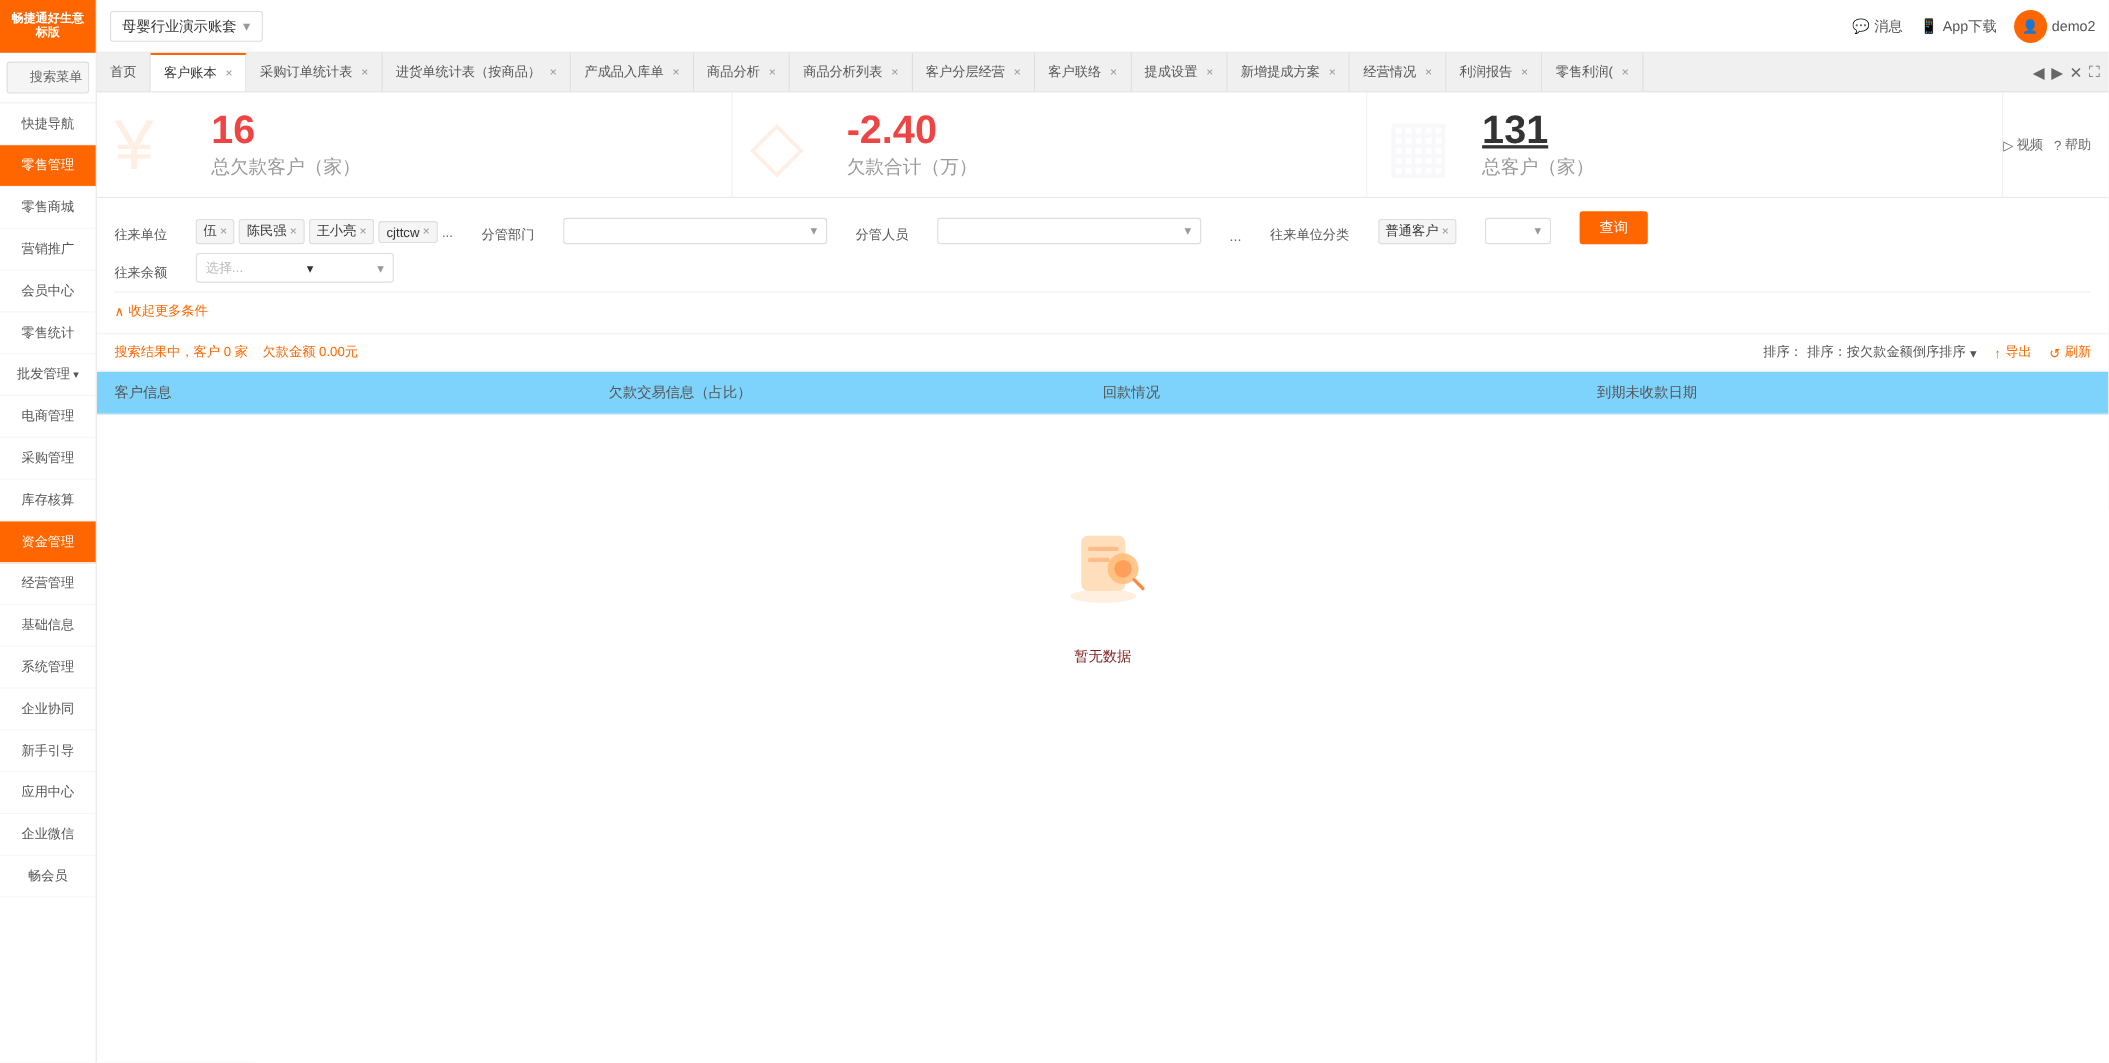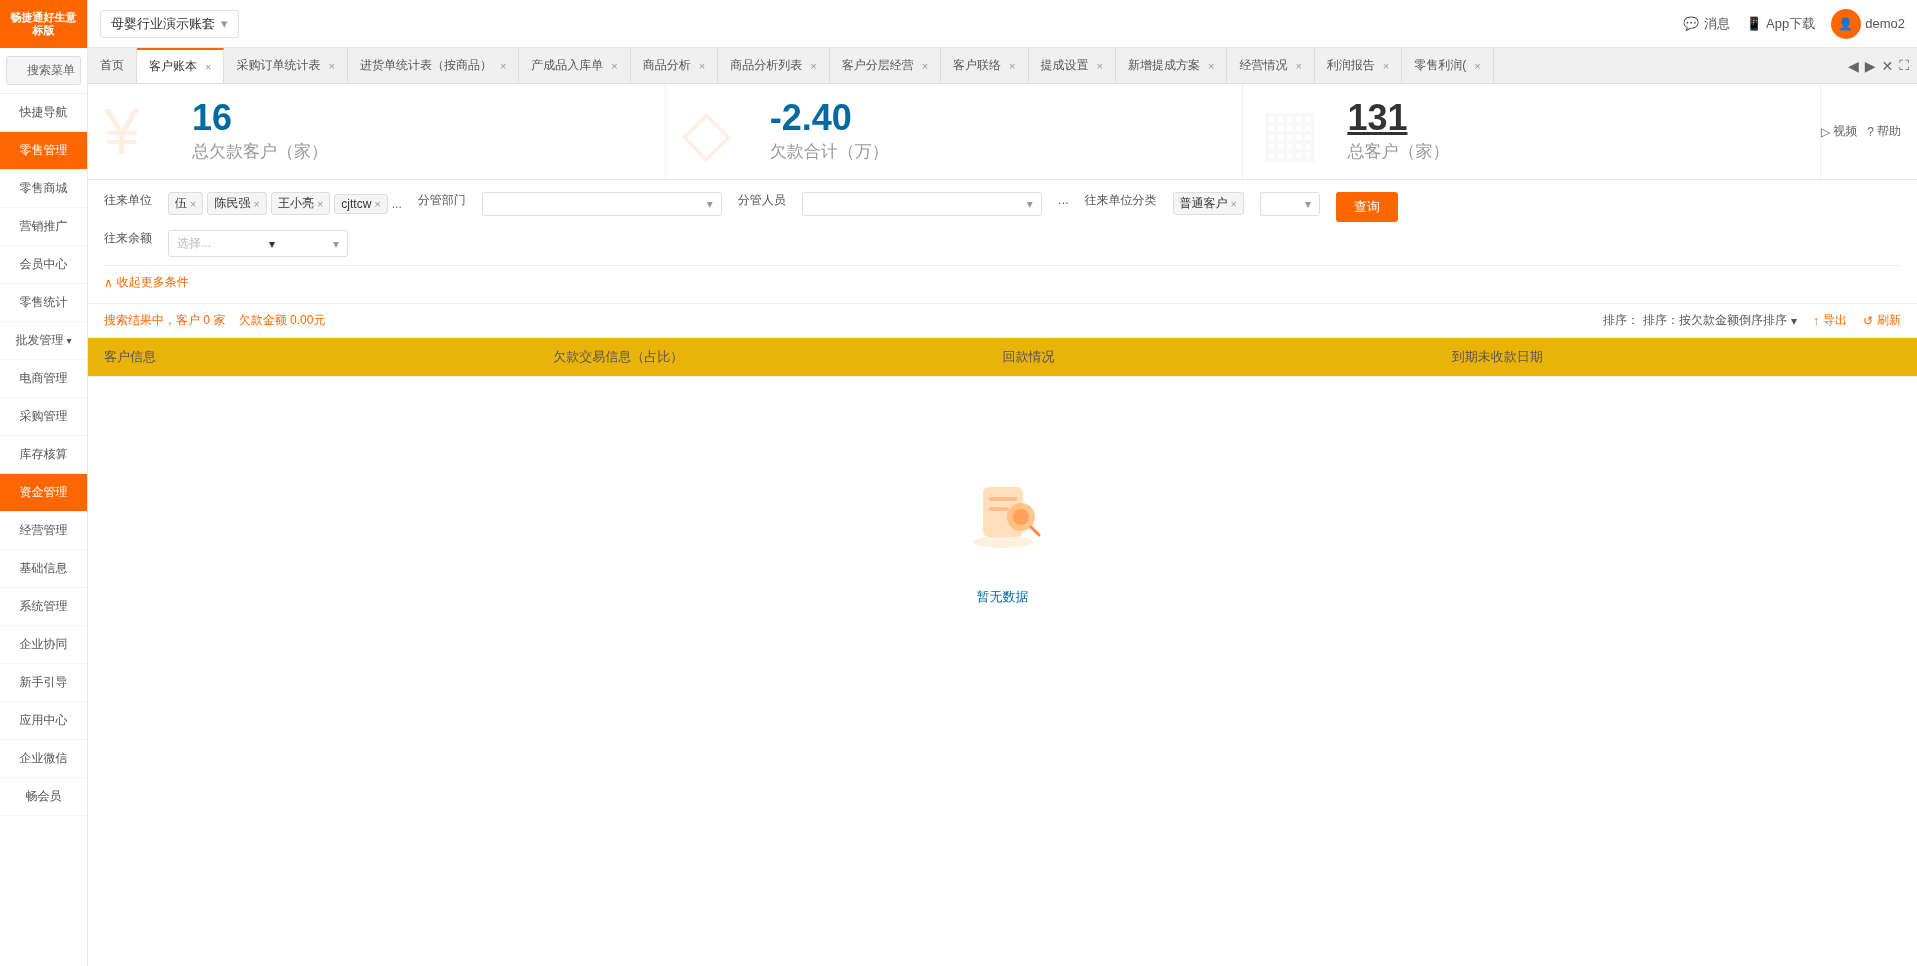--- a/index.html
+++ b/index.html
@@ -34,30 +34,30 @@
     .tab-bar-controls { margin-left: auto; display: flex; align-items: center; padding: 0 8px; gap: 6px; }
     .tab-bar-controls span { cursor: pointer; color: #666; font-size: 14px; }
 
     
     .content { flex: 1; overflow: auto; background: #f5f5f5; display: flex; flex-direction: column; }
 
     
     .stats-header { background: #fff; display: flex; align-items: stretch; border-bottom: 1px solid #e8e8e8; min-height: 80px; }
     .stat-card { flex: 1; display: flex; align-items: center; padding: 16px 24px; gap: 16px; border-right: 1px solid #f0f0f0; position: relative; overflow: hidden; }
     .stat-card .stat-value { font-size: 36px; font-weight: bold; line-height: 1; }
-    .stat-card .stat-value.red { color: #0369a1; }
+    .stat-card .stat-value.red { color: #ef4444; }
     .stat-card .stat-value.blue-gray { color: #333; text-decoration: underline; }
     .stat-card .stat-label { font-size: 17px; color: #999; margin-top: 4px; }
     .stat-card-info { display: flex; flex-direction: column; }
     .stat-help { margin-left: auto; display: flex; gap: 10px; align-items: center; }
     .stat-help a { font-size: 12px; color: #666; display: flex; align-items: center; gap: 3px; cursor: pointer; }
 
     
     .filter-area { background: #fff; padding: 12px 16px; border-bottom: 1px solid #f0f0f0; }
-    .filter-row { display: flex; align-items: flex-start; gap: 16px; margin-bottom: 8px; flex-wrap: wrap; }
+    .filter-row { display: flex; align-items: flex-end; gap: 26px; margin-bottom: 8px; flex-wrap: wrap; }
     .filter-label { font-size: 12px; color: #555; white-space: nowrap; }
     .filter-tags { display: flex; align-items: center; gap: 4px; flex-wrap: wrap; }
     .filter-tag { display: flex; align-items: center; gap: 3px; background: #f5f5f5; border: 1px solid #ddd; border-radius: 3px; padding: 2px 6px; font-size: 12px; color: #333; }
     .filter-tag .tag-close { color: #999; cursor: pointer; font-size: 11px; }
     .filter-more { color: #666; cursor: pointer; font-size: 12px; }
     .filter-select { display: flex; align-items: center; gap: 4px; border: 1px solid #ddd; border-radius: 3px; padding: 4px 8px; font-size: 12px; min-width: 140px; background: #fff; cursor: pointer; }
     .filter-select::after { content: '▾'; color: #999; margin-left: auto; }
     .filter-select-wide { min-width: 240px; }
     .filter-dots { color: #666; cursor: pointer; }
     .collapse-btn { display: flex; align-items: center; gap: 4px; font-size: 12px; color: #ff6600; cursor: pointer; margin: 0 auto; }
@@ -65,29 +65,29 @@
     
     .results-bar { background: #fff; padding: 8px 16px; border-bottom: 1px solid #f0f0f0; display: flex; align-items: flex-end; justify-content: space-between; }
     .results-info { font-size: 12px; color: #555; }
     .results-info span { color: #ff6600; }
     .results-actions { display: flex; align-items: center; gap: 16px; font-size: 12px; color: #555; }
     .results-actions .sort-label { display: flex; align-items: center; gap: 4px; cursor: pointer; }
     .results-actions .action-btn { display: flex; align-items: center; gap: 4px; color: #ff6600; cursor: pointer; }
 
     
     .data-table { background: #fff; flex: 1; }
-    .table-header { display: flex; padding: 10px 16px; border-bottom: 1px solid #f0f0f0; background: #eab308; }
+    .table-header { display: flex; padding: 10px 16px; border-bottom: 1px solid #f0f0f0; background: #7dd3fc; }
     .table-header-cell { font-size: 13px; color: #555; font-weight: normal; }
     .table-header-cell:nth-child(1) { flex: 2; }
     .table-header-cell:nth-child(2) { flex: 2; }
     .table-header-cell:nth-child(3) { flex: 2; }
     .table-header-cell:nth-child(4) { flex: 2; }
     .empty-state { display: flex; flex-direction: column; align-items: center; justify-content: center; padding: 80px 0; }
     .empty-icon { font-size: 80px; color: #ffd0a0; margin-bottom: 12px; }
-    .empty-text { font-size: 13px; color: #0369a1; }
+    .empty-text { font-size: 13px; color: #7f1d1d; }
 
     .query-btn { background: #ff6600; color: #fff; border: none; padding: 6px 18px; border-radius: 3px; font-size: 13px; cursor: pointer; }
   </style>
 </head>
 <body>
 
 <div class="sidebar">
   <div class="sidebar-logo">
     <div class="logo-title">
       <div>畅捷通好生意</div>

